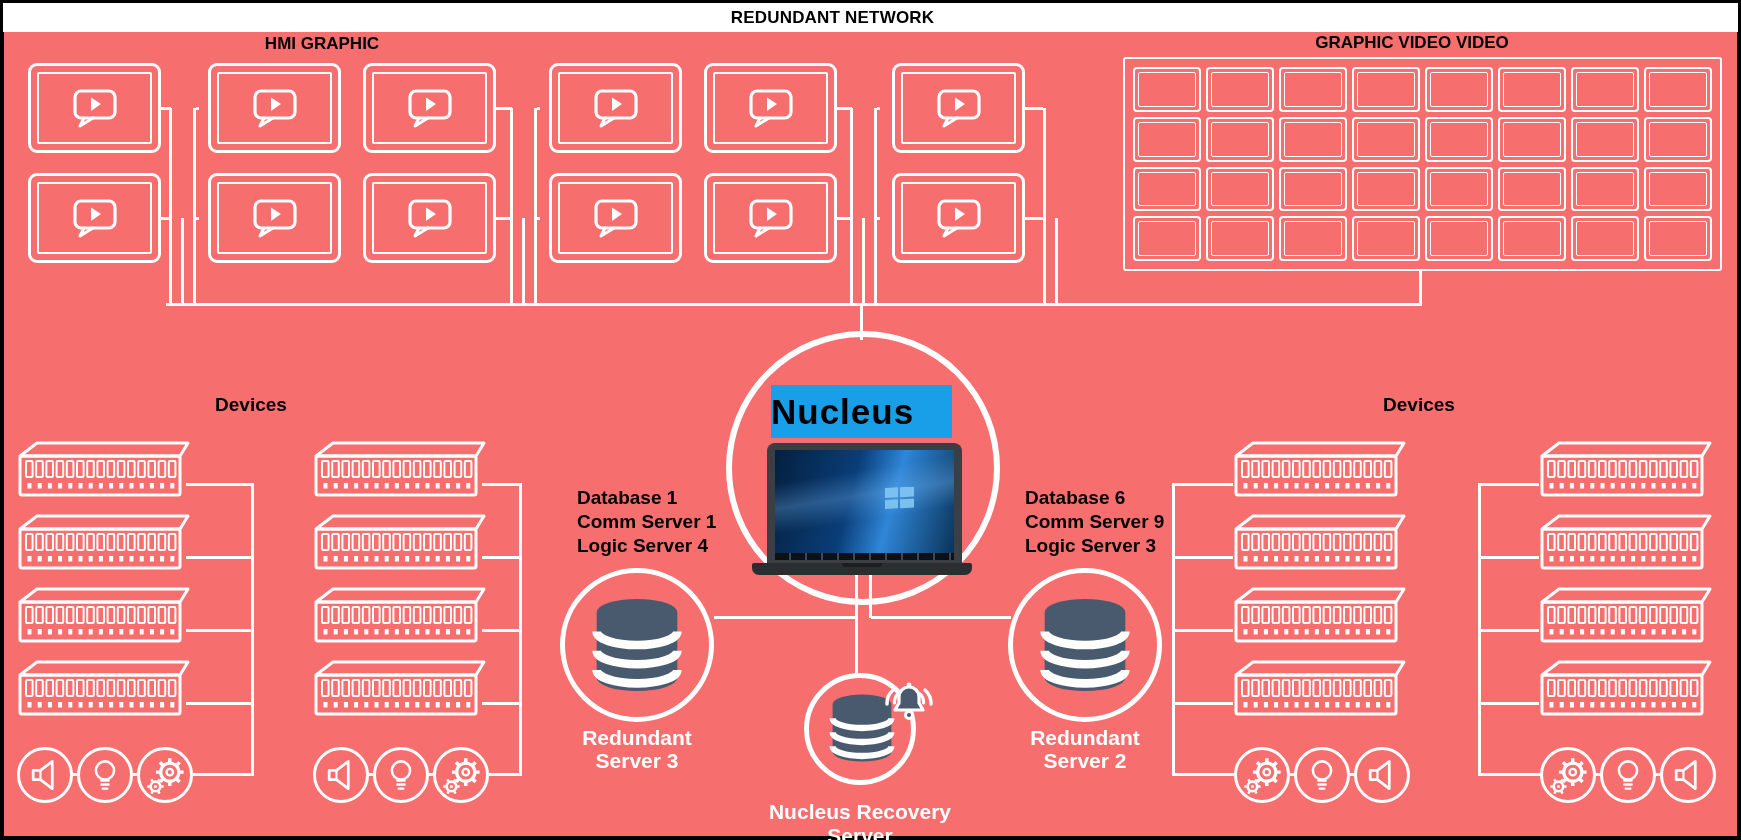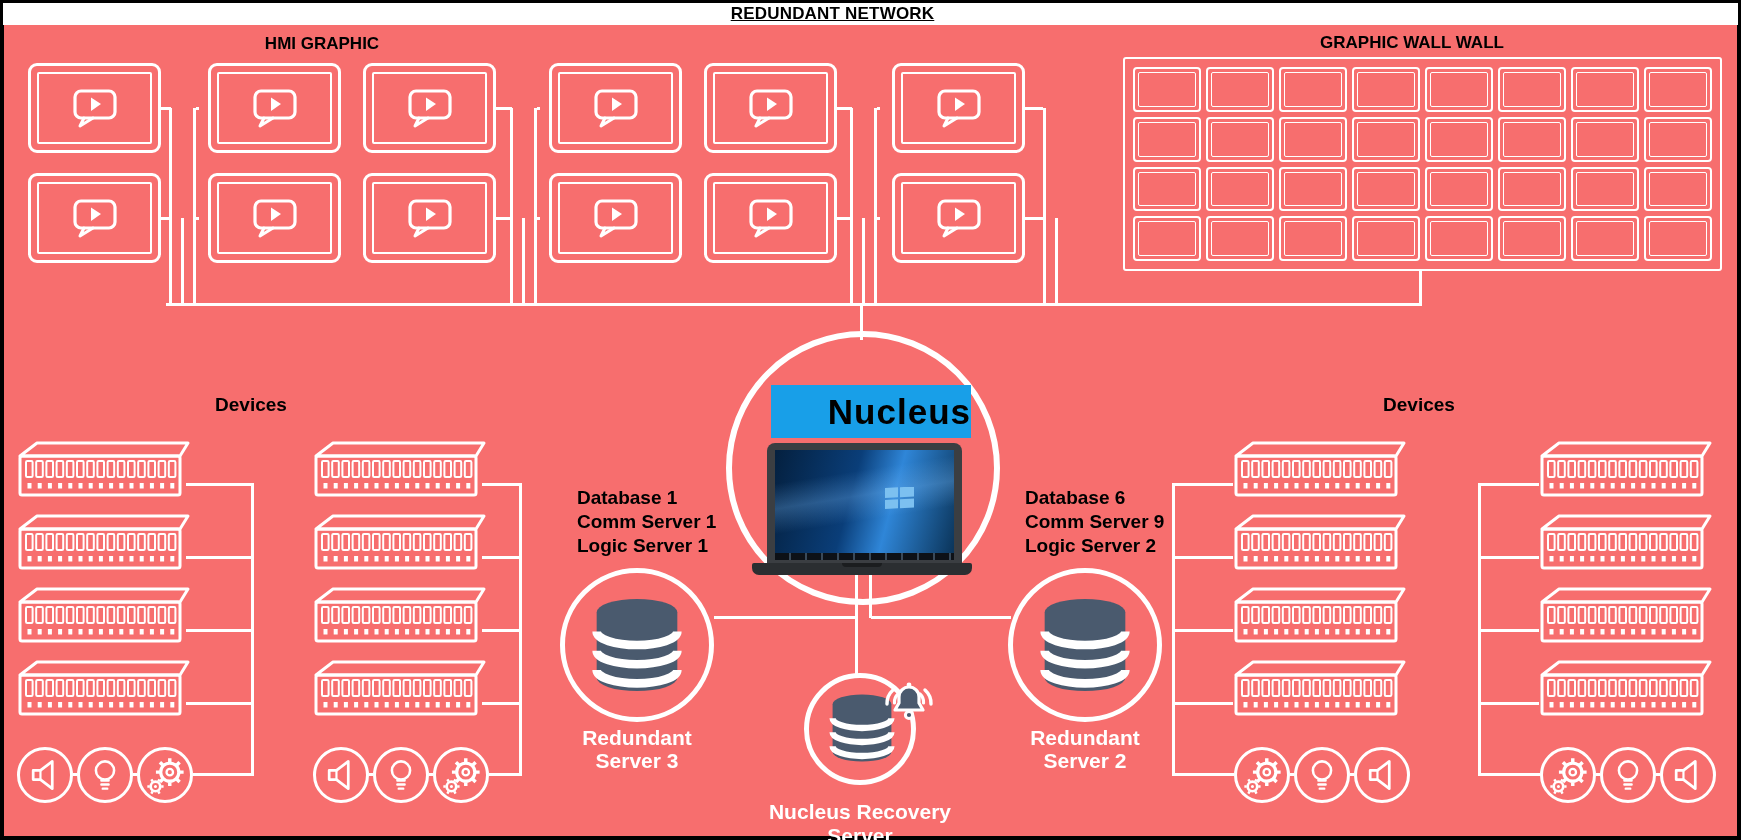--- a/index.html
+++ b/index.html
@@ -1,20 +1,20 @@
 <!DOCTYPE html>
 <html><head>
 <meta charset="utf-8">
 <style>
   html,body{margin:0;padding:0;background:#888;}
   #stage{position:relative;width:1741px;height:840px;overflow:hidden;
          background:#F76E6E;font-family:"Liberation Sans",sans-serif;
          box-shadow:inset 0 0 0 4px #000;}
-  .title-strip{position:absolute;left:3px;top:3px;width:1735px;height:22px;background:#fff;
-               display:flex;align-items:center;justify-content:center;text-decoration:underline;}
+  .title-strip{position:absolute;left:3px;top:3px;width:1735px;height:29px;background:#fff;
+               display:flex;align-items:center;justify-content:center;}
   .title-strip span{font-size:17px;font-weight:bold;color:#000;letter-spacing:.2px;
                     transform:translateX(-38px);}
   .sec-label{position:absolute;transform:translateX(-50%);font-weight:bold;color:#000;
              font-size:17px;white-space:nowrap;}
   .dev-label{font-size:19px;}
   .svc-block{position:absolute;color:#000;font-weight:bold;font-size:19px;line-height:24px;white-space:nowrap;}
   .caption{position:absolute;transform:translateX(-50%);color:#fff;font-weight:bold;font-size:21px;
            line-height:23px;text-align:center;white-space:nowrap;}
   .line{position:absolute;background:#fff;}
   
@@ -27,22 +27,22 @@
         gap:5px;padding:8px;}
   .wall-cell{border:2px solid #fff;border-radius:4px;position:relative;}
   .wall-cell::after{content:"";position:absolute;inset:3px;border:1.5px solid #fff;border-radius:2px;}
   
   .ring{position:absolute;border-radius:50%;border:6px solid #fff;box-sizing:content-box;}
   .ring-db{border-width:5px;}
   .ring-dr{border-width:5px;}
   .ring-peri{position:absolute;width:50px;height:50px;border:3px solid #fff;border-radius:50%;
              display:flex;align-items:center;justify-content:center;box-sizing:content-box;}
   
-  .nucleus-box{position:absolute;left:771px;top:385px;width:200px;height:53px;background:#189FE8;
-               display:flex;align-items:center;justify-content:flex-end;}
+  .nucleus-box{position:absolute;left:771px;top:385px;width:181px;height:53px;background:#189FE8;
+               display:flex;align-items:center;justify-content:flex-start;}
   .nucleus-box span{font-size:35px;font-weight:bold;color:#000;letter-spacing:1px;}
   .laptop-screen{position:absolute;left:767px;top:443px;width:195px;height:122px;background:#3b3e42;
                  border-radius:8px 8px 0 0;padding:7px 8px 5px 8px;box-sizing:border-box;}
   .wallpaper{position:relative;width:100%;height:100%;overflow:hidden;
              background:linear-gradient(105deg,#04203f 0%,#0a3e79 42%,#2f86d8 63%,#0a3256 100%);}
   .wallpaper::before{content:"";position:absolute;left:-30%;top:18%;width:160%;height:45%;
              background:linear-gradient(rgba(130,195,255,0) 0%,rgba(130,195,255,.28) 50%,rgba(130,195,255,0) 100%);
              transform:rotate(-9deg);}
   .taskbar{position:absolute;left:0;right:0;bottom:0;height:7px;background:#0d1117;
            background-image:repeating-linear-gradient(90deg,transparent 0 14px,#3a4a5a 14px 16px);}
@@ -56,21 +56,21 @@
 </head>
 <body>
 
 <div id="stage">
 
   <div class="title-strip">
     <span>REDUNDANT NETWORK</span>
   </div>
 
   <div class="sec-label" style="left:322px;top:34px">HMI GRAPHIC</div>
-  <div class="sec-label" style="left:1412px;top:33px">GRAPHIC WALL WALL</div>
+  <div class="sec-label" style="left:1412px;top:33px">GRAPHIC VIDEO VIDEO</div>
   <div class="sec-label dev-label" style="left:251px;top:394px">Devices</div>
   <div class="sec-label dev-label" style="left:1419px;top:394px">Devices</div>
 
   <div id="lines">
       <div class="line" style="left: 166px; top: 303px; width: 1256px; height: 3px;"></div>
       <div class="line" style="left: 860px; top: 303px; width: 3px; height: 37px;"></div>
       <div class="line" style="left: 1419px; top: 271px; width: 3px; height: 35px;"></div>
       <div class="line" style="left: 169px; top: 108px; width: 3px; height: 198px;"></div>
       <div class="line" style="left: 181px; top: 218px; width: 3px; height: 88px;"></div>
       <div class="line" style="left: 193px; top: 108px; width: 3px; height: 198px;"></div>
@@ -296,40 +296,40 @@
         </g>
       </svg>
       <div class="taskbar"></div>
     </div>
   </div>
   <div class="laptop-base"></div>
 
   <div class="svc-block" style="left:577px;top:486px" id="svc1">
       <div>Database 1</div>
       <div>Comm Server 1</div>
-      <div>Logic Server 1</div>
+      <div>Logic Server 4</div>
     </div>
   <div class="ring ring-db" style="left:560px;top:568px;width:144px;height:144px"></div>
   <div class="icon-abs" style="left:589px;top:595px" id="db1">
       <svg width="96" height="100" viewBox="0 0 100 104">
    <path d="M8 18 A42 14 0 0 1 92 18 L92 86 A42 14 0 0 1 8 86 Z" fill="#4A5A6E"></path>
    <path d="M8 38 A42 14 0 0 0 92 38" fill="none" stroke="#fff" stroke-width="9"></path>
    <path d="M8 58 A42 14 0 0 0 92 58" fill="none" stroke="#fff" stroke-width="9"></path>
    <path d="M8 78 A42 14 0 0 0 92 78" fill="none" stroke="#fff" stroke-width="9"></path>
       </svg>
     </div>
   <div class="caption" style="left:637px;top:726px" id="cap1">
       <div>Redundant</div>
       <div>Server 3</div>
     </div>
 
   <div class="svc-block" style="left:1025px;top:486px" id="svc2">
       <div>Database 6</div>
       <div>Comm Server 9</div>
-      <div>Logic Server 2</div>
+      <div>Logic Server 3</div>
     </div>
   <div class="ring ring-db" style="left:1008px;top:568px;width:144px;height:144px"></div>
   <div class="icon-abs" style="left:1037px;top:595px" id="db2">
       <svg width="96" height="100" viewBox="0 0 100 104">
    <path d="M8 18 A42 14 0 0 1 92 18 L92 86 A42 14 0 0 1 8 86 Z" fill="#4A5A6E"></path>
    <path d="M8 38 A42 14 0 0 0 92 38" fill="none" stroke="#fff" stroke-width="9"></path>
    <path d="M8 58 A42 14 0 0 0 92 58" fill="none" stroke="#fff" stroke-width="9"></path>
    <path d="M8 78 A42 14 0 0 0 92 78" fill="none" stroke="#fff" stroke-width="9"></path>
       </svg>
     </div>

